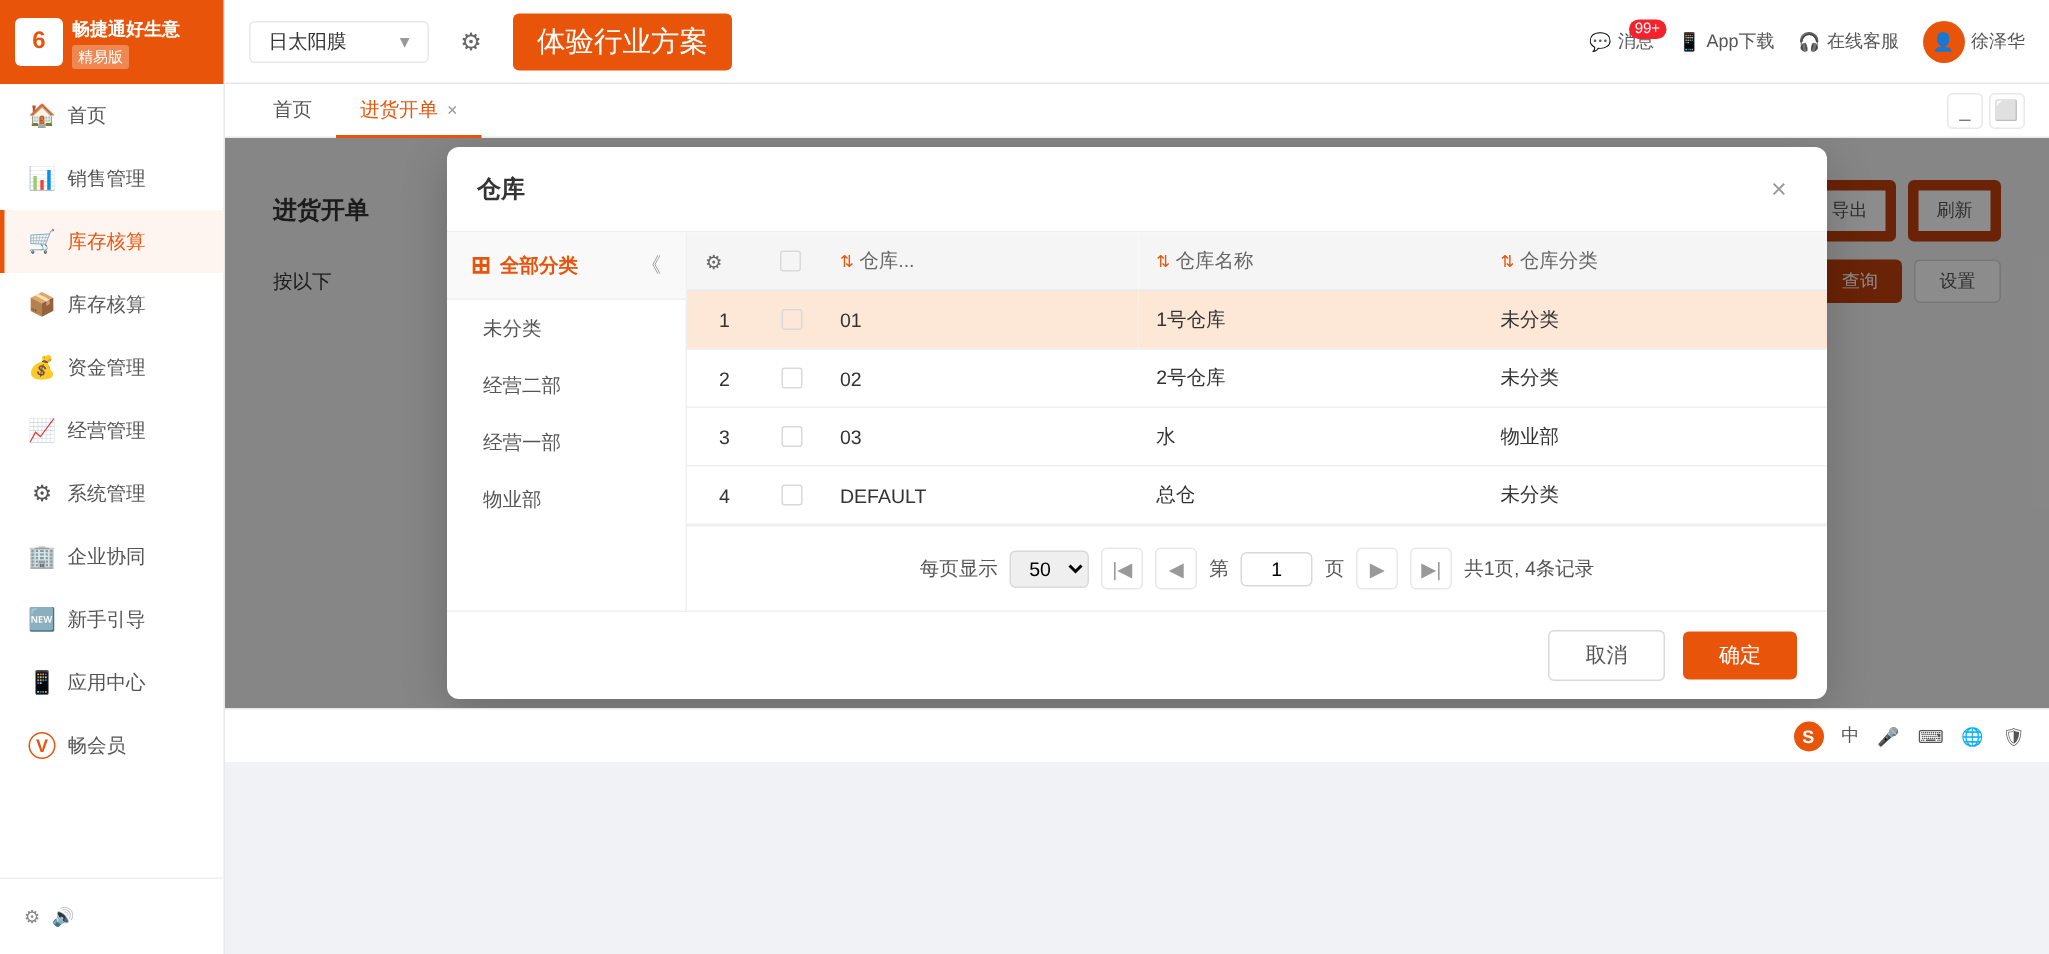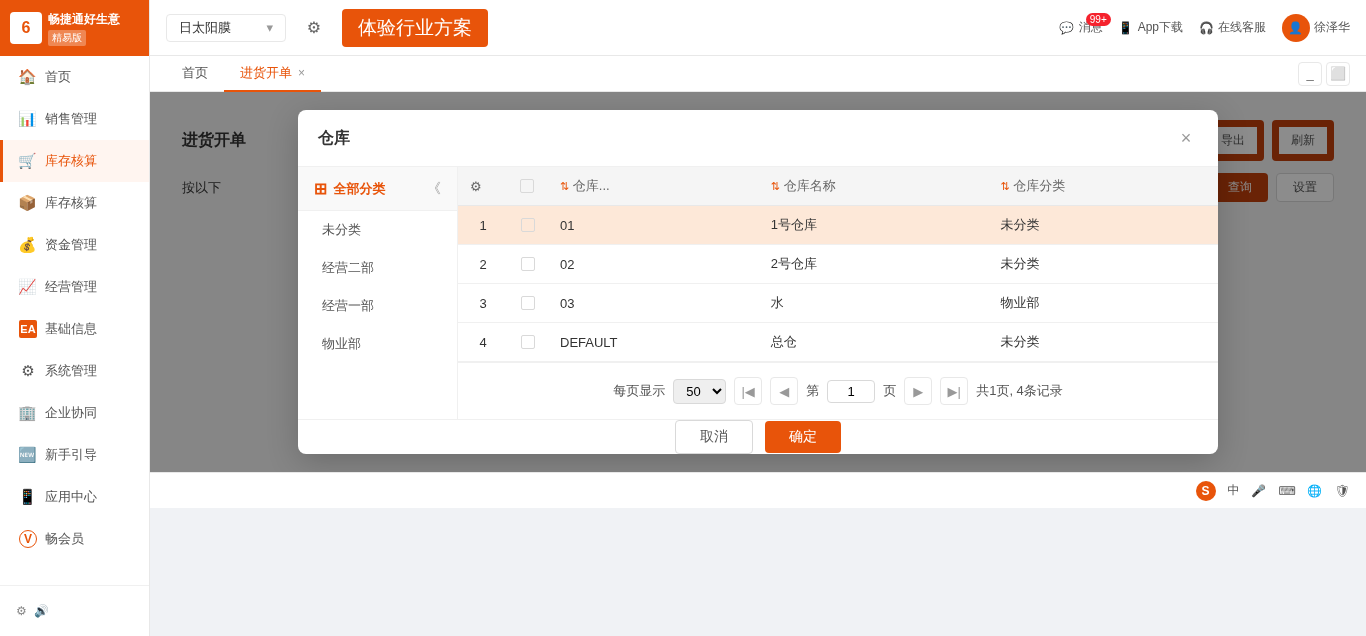--- a/index.html
+++ b/index.html
@@ -76,21 +76,21 @@
     .td-center { text-align: center; }
     .sort-icon { color: #e8540a; font-size: 11px; }
 
     
     .pagination { display: flex; align-items: center; justify-content: center; padding: 14px 16px; border-top: 1px solid #f0f0f0; gap: 8px; font-size: 13px; color: #555; }
     .page-select { border: 1px solid #d9d9d9; border-radius: 4px; padding: 3px 8px; font-size: 13px; }
     .page-nav { width: 28px; height: 28px; display: flex; align-items: center; justify-content: center; cursor: pointer; color: #999; border: 1px solid #e8e8e8; border-radius: 4px; }
     .page-input { width: 48px; border: 1px solid #d9d9d9; border-radius: 4px; padding: 3px 8px; text-align: center; font-size: 13px; }
 
     
-    .modal-footer { padding: 0 20px; border-top: 1px solid #f0f0f0; display: flex; align-items: center; justify-content: center; gap: 12px; }
+    .modal-footer { padding: 12px 20px; border-top: 1px solid #f0f0f0; display: flex; align-items: center; justify-content: flex-end; gap: 12px; }
     .btn-cancel { border: 1px solid #d9d9d9; background: #fff; padding: 7px 24px; border-radius: 4px; cursor: pointer; font-size: 14px; color: #555; }
     .btn-confirm { background: #e8540a; color: #fff; border: none; padding: 7px 24px; border-radius: 4px; cursor: pointer; font-size: 14px; }
 
     
     .bg-content { padding: 12px 16px; }
     .filter-row { display: flex; align-items: center; gap: 8px; margin-bottom: 10px; font-size: 13px; color: #333; }
 
     
     .statusbar { height: 36px; background: #fff; border-top: 1px solid #e8e8e8; display: flex; align-items: center; justify-content: flex-end; padding: 0 16px; gap: 12px; }
     .statusbar-item { display: flex; align-items: center; gap: 4px; color: #555; font-size: 12px; cursor: pointer; }
@@ -125,24 +125,20 @@
     <span class="sidebar-item-icon">📦</span>
     <span>库存核算</span>
   </div>
   <div class="sidebar-item">
     <span class="sidebar-item-icon">💰</span>
     <span>资金管理</span>
   </div>
   <div class="sidebar-item">
     <span class="sidebar-item-icon">📈</span>
     <span>经营管理</span>
-  </div>
-  <div class="sidebar-item">
-    <span class="sidebar-item-icon" style="font-size:11px;font-weight:bold;background:#e8540a;color:#fff;border-radius:2px;width:18px;height:18px;">EA</span>
-    <span>基础信息</span>
   </div>
   <div class="sidebar-item">
     <span class="sidebar-item-icon">⚙</span>
     <span>系统管理</span>
   </div>
   <div class="sidebar-item">
     <span class="sidebar-item-icon">🏢</span>
     <span>企业协同</span>
   </div>
   <div class="sidebar-item">

